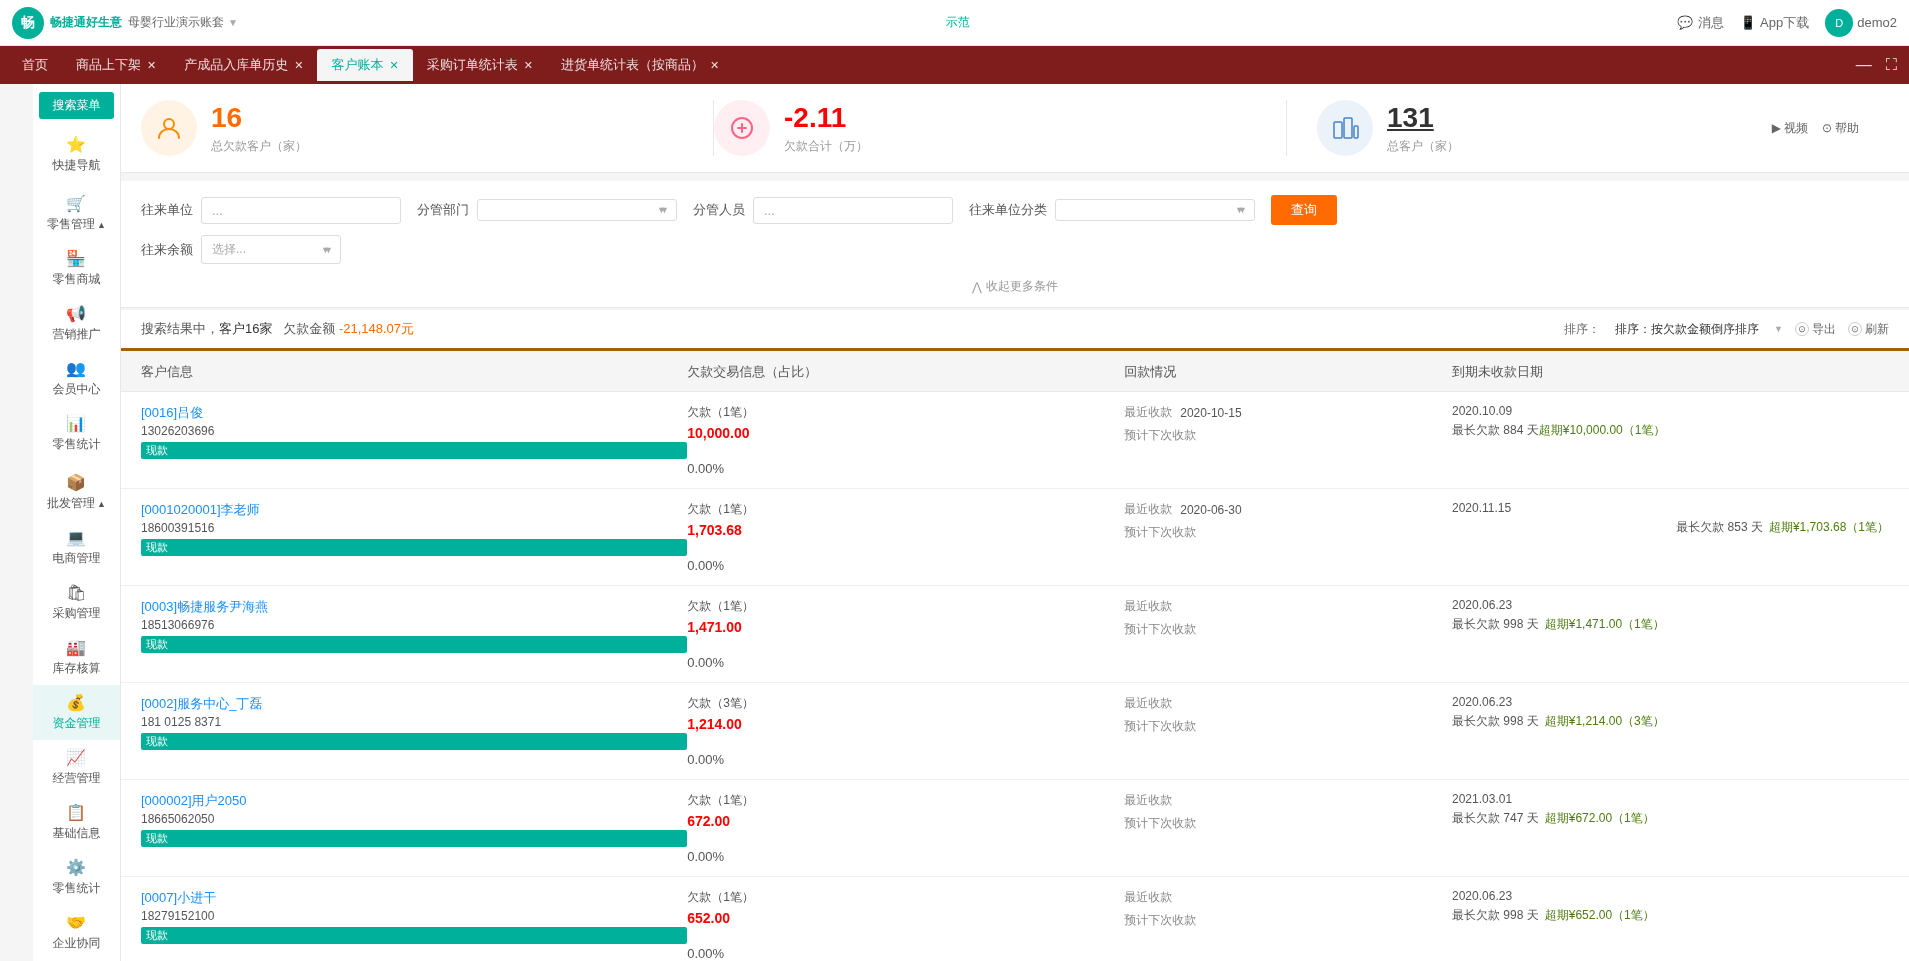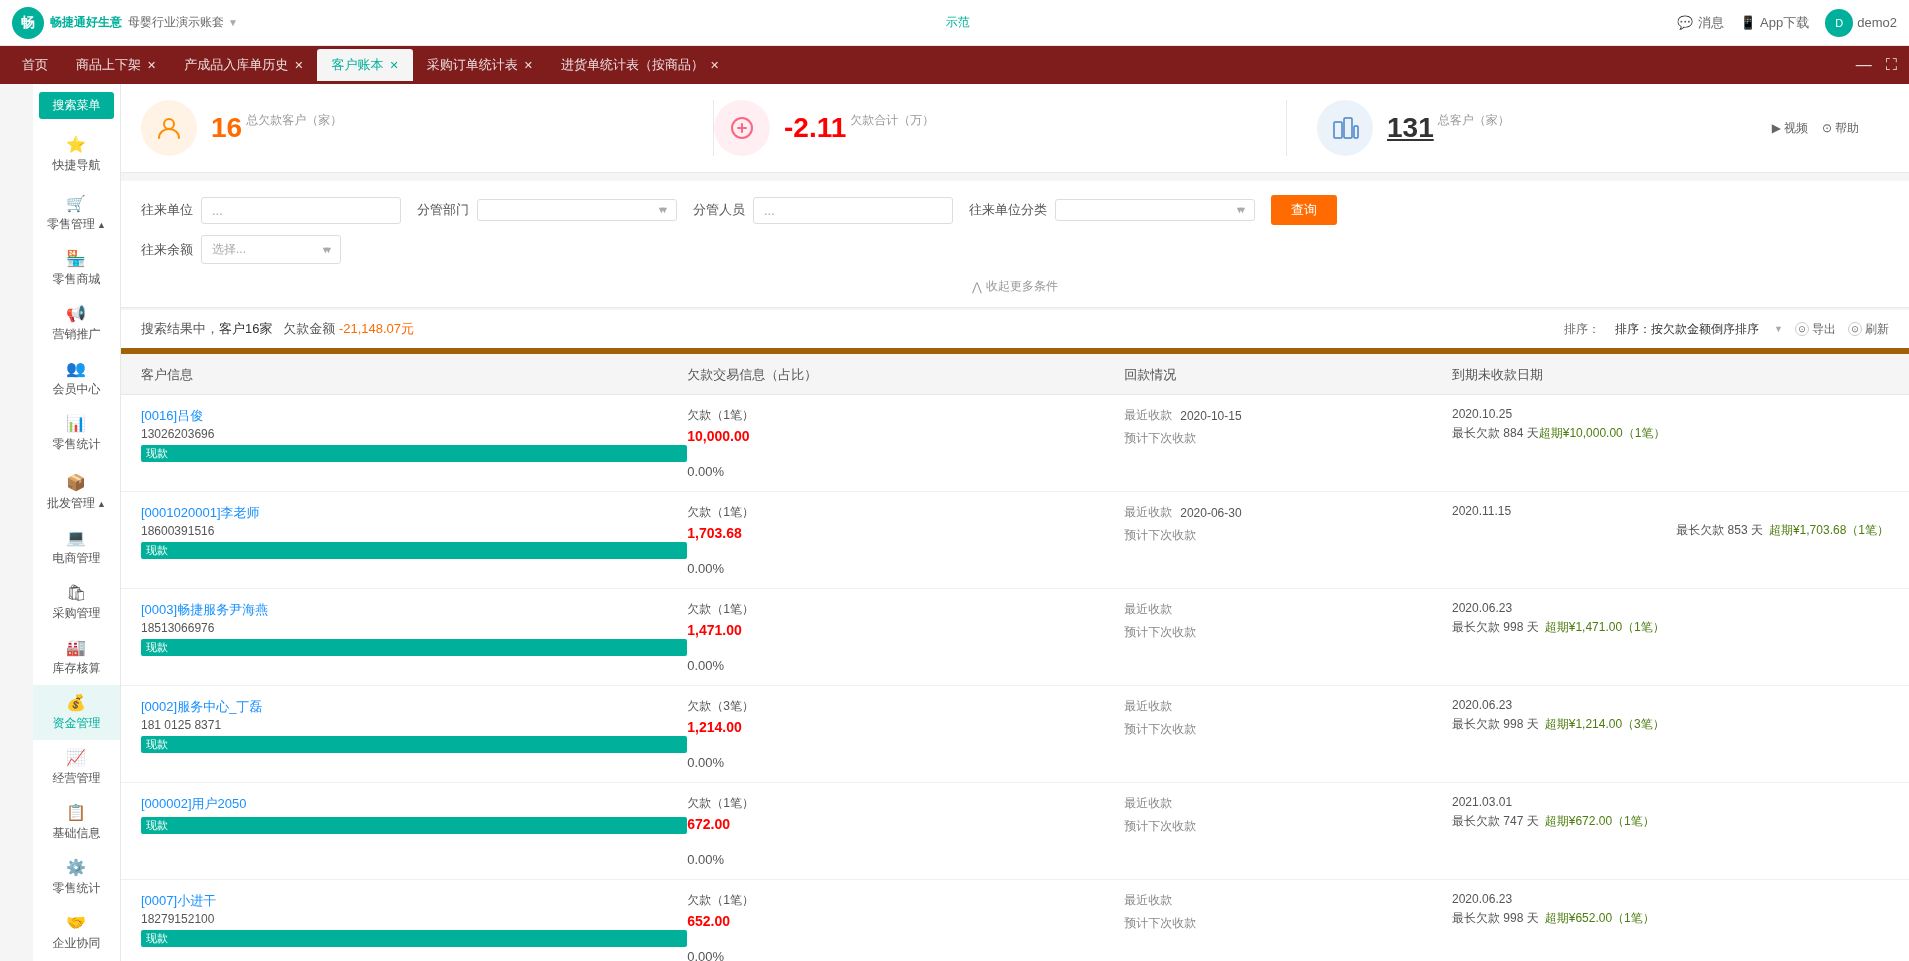--- a/index.html
+++ b/index.html
@@ -70,21 +70,21 @@
     }
     .stat-card:last-child { border-right: none; padding-left: 30px; gap: 40px; }
     .stat-card:first-child { padding-left: 0; }
     .stat-icon-circle {
       width: 56px; height: 56px; border-radius: 50%; display: flex; align-items: center; justify-content: center;
       font-size: 24px;
     }
     .stat-icon-circle.orange { background: rgba(255, 140, 0, 0.1); color: #ff8c00; }
     .stat-icon-circle.pink { background: rgba(255, 100, 130, 0.1); color: #ff6482; }
     .stat-icon-circle.blue { background: rgba(70, 130, 200, 0.1); color: #4682c8; }
-    .stat-info { display: flex; flex-direction: row; gap: 4px; }
+    .stat-info { display: flex; flex-direction: column; gap: 4px; }
     .stat-value { font-size: 28px; font-weight: bold; }
     .stat-value.orange { color: #ff6b00; }
     .stat-value.red { color: #f00; }
     .stat-value.dark { color: #333; font-weight: bold; text-decoration: underline; }
     .stat-label { font-size: 12px; color: #999; }
 
     
     .filter-area {
       background: #fff; padding: 14px 20px 8px; border-bottom: 1px solid #e8e8e8; margin-top: 8px;
     }
@@ -102,21 +102,21 @@
       padding: 6px 20px; font-size: 13px; cursor: pointer; font-weight: 500;
     }
     .collapse-btn {
       display: flex; align-items: center; justify-content: center; gap: 4px;
       color: #999; font-size: 12px; cursor: pointer; padding: 4px 0; text-align: center;
     }
 
     
     .results-bar {
       background: #fff; padding: 10px 20px; display: flex; align-items: center; justify-content: space-between;
-      border-bottom: 6px solid #a16207; margin-top: 2px;
+      border-bottom: 3px solid #a16207; margin-top: 2px;
     }
     .results-text { font-size: 13px; color: #555; }
     .results-text span { color: #ff6b00; }
     .results-right { display: flex; align-items: center; gap: 12px; font-size: 12px; color: #666; }
     .sort-select { display: flex; align-items: center; gap: 15px; cursor: pointer; }
     .action-btn { display: flex; align-items: center; gap: 3px; cursor: pointer; }
     .action-btn-icon { width: 14px; height: 14px; border-radius: 50%; border: 1px solid #ccc; display: flex; align-items: center; justify-content: center; font-size: 9px; }
 
     
     .data-table { background: #fff; margin-top: 2px; }
@@ -452,21 +452,21 @@
           <div class="debt-ratio">0.00%</div>
         </div>
         <div class="col-cell">
           <div style="display:flex;gap:8px;align-items:center;">
             <span class="collection-label">最近收款</span>
             <span class="collection-date">2020-10-15</span>
           </div>
           <div class="collection-label" style="margin-top:6px;">预计下次收款</div>
         </div>
         <div class="col-cell">
-          <div class="overdue-date">2020.10.25</div>
+          <div class="overdue-date">2020.10.09</div>
           <div style="display:flex;align-items:center;margin-top:4px;">
             <span class="overdue-days">最长欠款 884 天</span>
             <span class="overdue-amount">超期¥10,000.00（1笔）</span>
           </div>
         </div>
       </div>
 
       <div class="table-row">
         <div class="col-cell">
           <div class="customer-name">[0001020001]李老师</div>
@@ -542,20 +542,21 @@
           <div style="display:flex;align-items:center;gap:6px;margin-top:4px;">
             <span class="overdue-days">最长欠款 998 天</span>
             <span class="overdue-amount">超期¥1,214.00（3笔）</span>
           </div>
         </div>
       </div>
 
       <div class="table-row">
         <div class="col-cell">
           <div class="customer-name">[000002]用户2050</div>
+          <div class="customer-phone">18665062050</div>
           <span class="tag-xian">现款</span>
         </div>
         <div class="col-cell">
           <div class="debt-info">欠款（1笔）</div>
           <div class="debt-amount">672.00</div>
           <div class="debt-ratio">0.00%</div>
         </div>
         <div class="col-cell">
           <div style="display:flex;gap:8px;align-items:center;">
             <span class="collection-label">最近收款</span>

